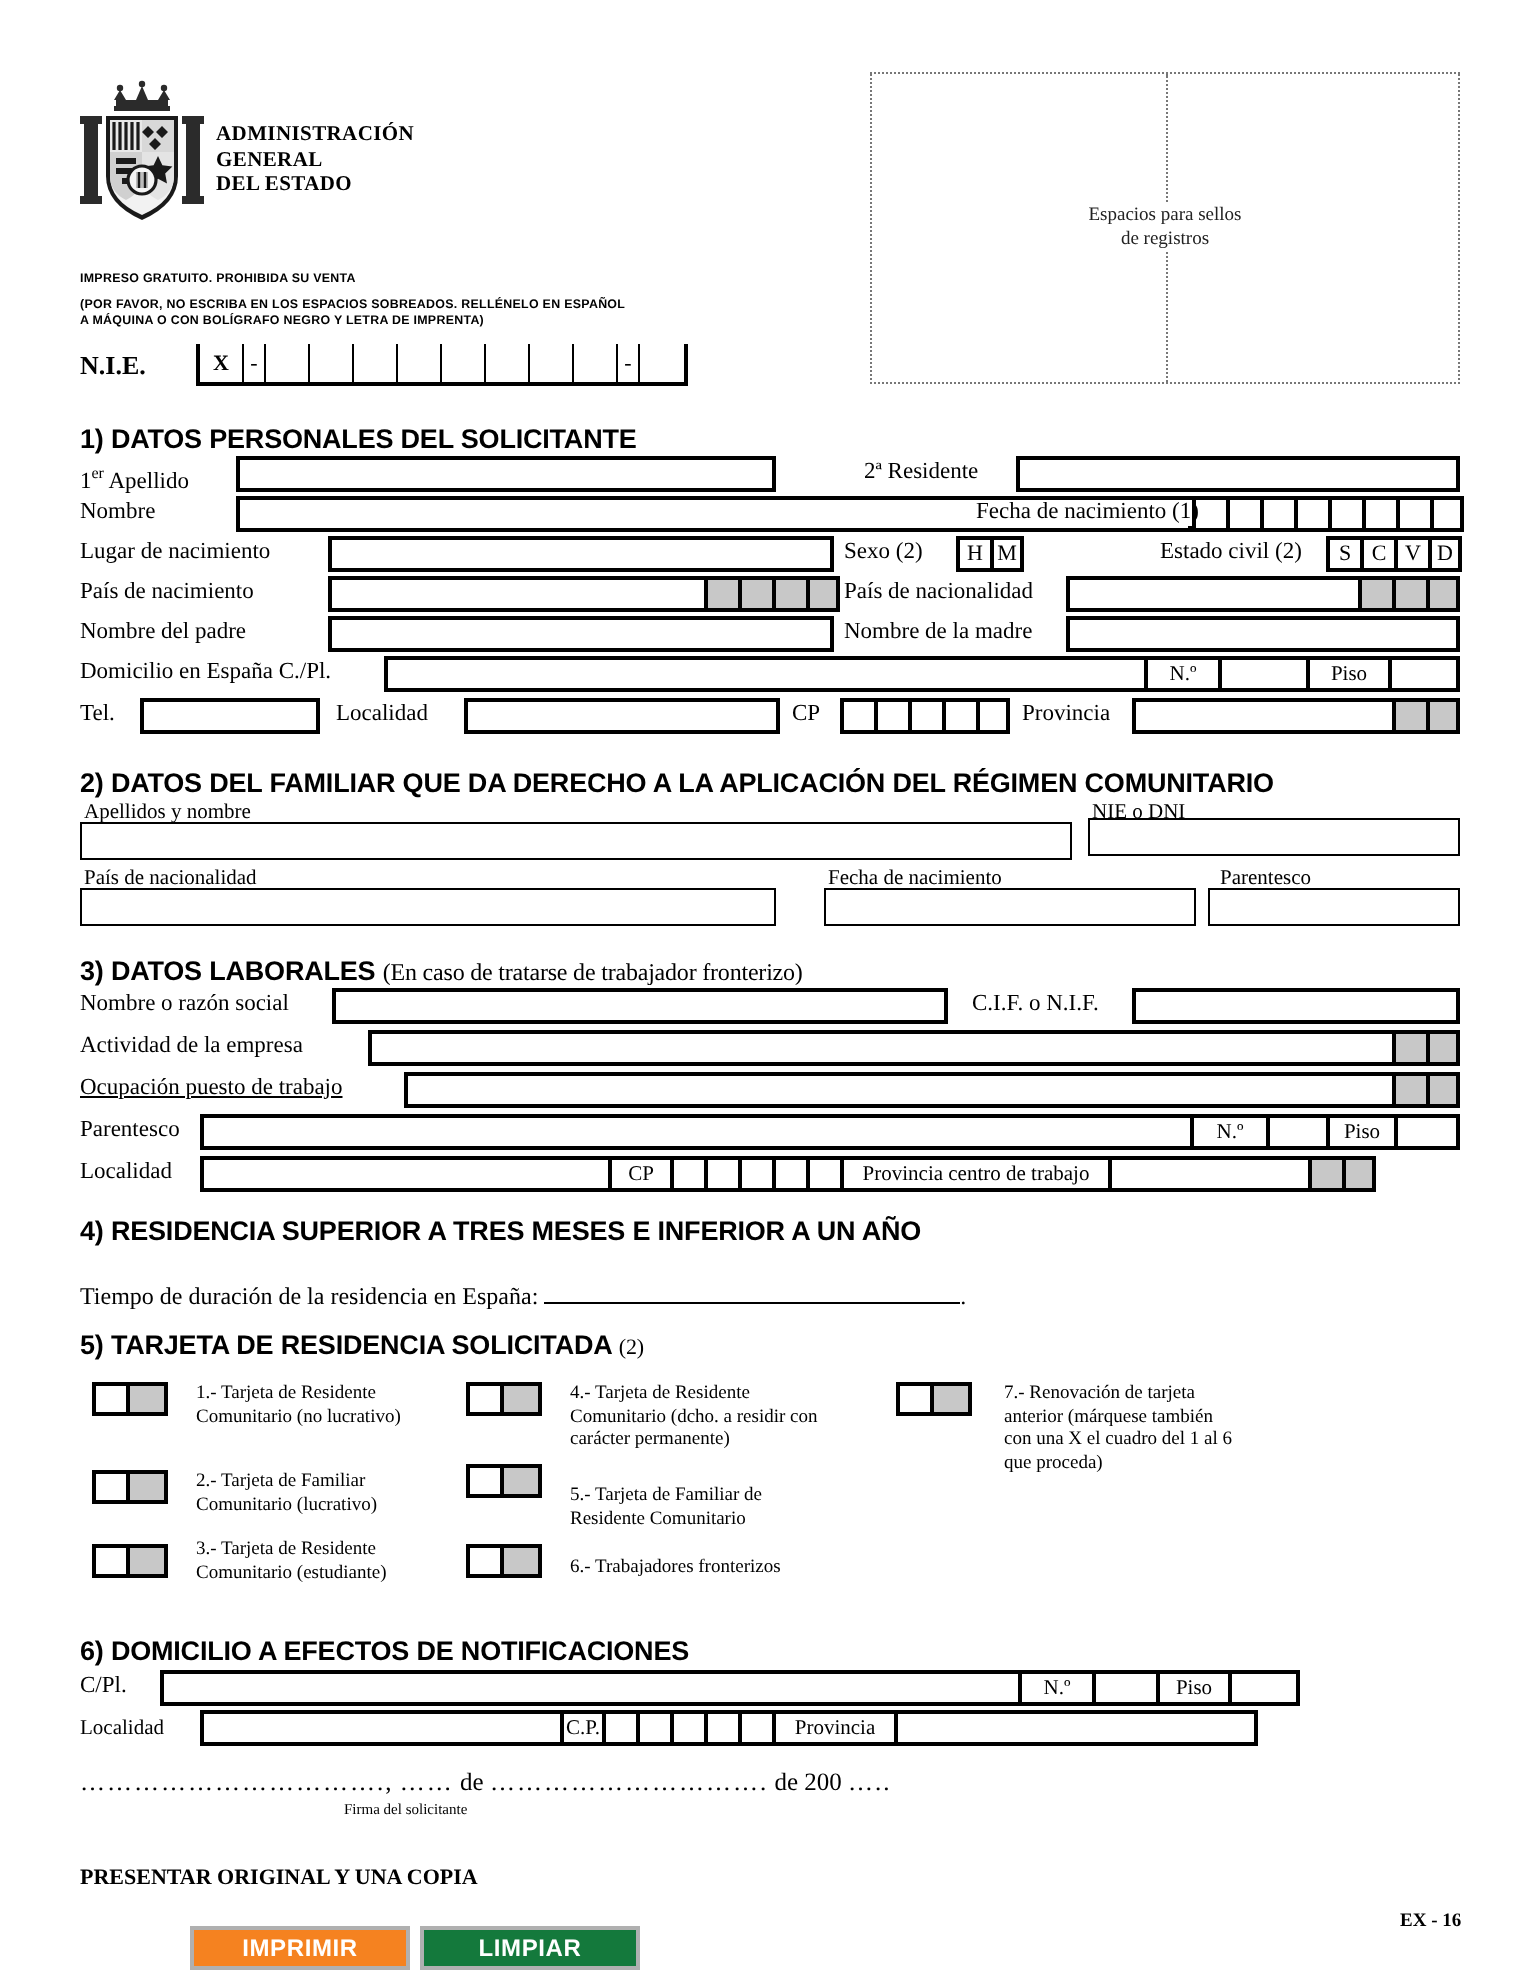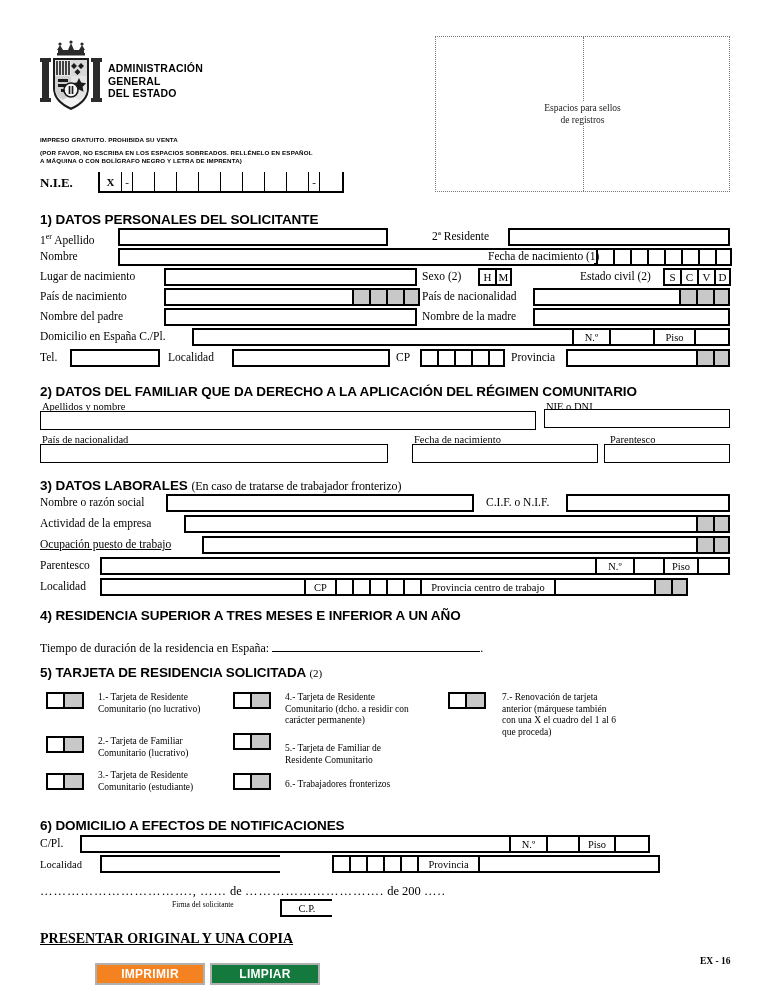--- a/index.html
+++ b/index.html
@@ -12,21 +12,21 @@
     position: relative;
     overflow: hidden;
   }
   .page { position: relative; width: 768px; height: 994px; padding: 0; }
 
   
   .header { position: absolute; left: 40px; top: 36px; width: 690px; height: 130px; }
   .crest { position: absolute; left: 0; top: 4px; width: 62px; height: 76px; }
   .admin-block {
     position: absolute; left: 68px; top: 26px;
-    font-family: Liberation Sans, sans-serif;
+    font-family: Liberation Serif, serif;
     font-weight: bold; font-size: 10.5px; line-height: 12.5px;
     letter-spacing: .2px;
   }
   .title-box {
     position: absolute; left: 182px; top: 8px; width: 203px; height: 75px;
     border: 1.5px solid #000;
     display: flex; align-items: center; justify-content: center;
     text-align: center; font-size: 11.5px; line-height: 15px; padding: 2px 6px;
   }
   .stamp-box {
@@ -428,42 +428,42 @@
     <div class="cell" style="width:429px;"></div>
     <div class="cell" style="width:37px; display:flex; align-items:center; justify-content:center; font-size:10.5px;">N.º</div>
     <div class="cell" style="width:32px;"></div>
     <div class="cell" style="width:36px; display:flex; align-items:center; justify-content:center; font-size:10.5px;">Piso</div>
     <div class="cell" style="width:36px;"></div>
   </div>
 
   <div class="lbl abs" style="left:40px; top:858px; font-size:10.5px;">Localidad</div>
   <div class="abs seg" style="left:100px; top:855px;">
     <div class="cell" style="width:180px;"></div>
-    <div class="cell" style="width:52px; display:flex; align-items:center; justify-content:center; font-size:10.5px;margin-top:44px;">C.P.</div>
+    <div class="cell" style="width:21px; display:flex; align-items:center; justify-content:center; font-size:10.5px;">C.P.</div>
     <div class="cell" style="width:17px;"></div>
     <div class="cell" style="width:17px;"></div>
     <div class="cell" style="width:17px;"></div>
     <div class="cell" style="width:17px;"></div>
     <div class="cell" style="width:17px;"></div>
     <div class="cell" style="width:61px; display:flex; align-items:center; justify-content:center; font-size:10.5px;">Provincia</div>
     <div class="cell" style="width:182px;"></div>
   </div>
 
   <div class="abs" style="left:40px; top:884px; font-size:12.5px;">
     <span class="dots">…………………………….,</span>
     <span class="dots">……</span>
     <span>de</span>
     <span class="dots">………………………….</span>
     <span>de 200</span>
     <span class="dots">…..</span>
   </div>
   <div class="abs" style="left:172px; top:900px; font-size:7.5px;">Firma del solicitante</div>
 
   <div class="foot-note abs" style="left:40px; top:934px; width:690px;">
-    <div style="font-weight:bold; font-size:14px;text-decoration:underline;">PRESENTAR ORIGINAL Y UNA COPIA</div>
+    <div style="font-weight:bold; font-size:11px;">PRESENTAR ORIGINAL Y UNA COPIA</div>
   </div>
 
   <div class="abs" style="left:700px; top:956px; font-weight:bold; font-size:9.5px;">EX - 16</div>
 
   <div class="btn print abs" style="left:95px; top:963px;">IMPRIMIR</div>
   <div class="btn clear abs" style="left:210px; top:963px;">LIMPIAR</div>
 
 </div>
 
 </body></html>

